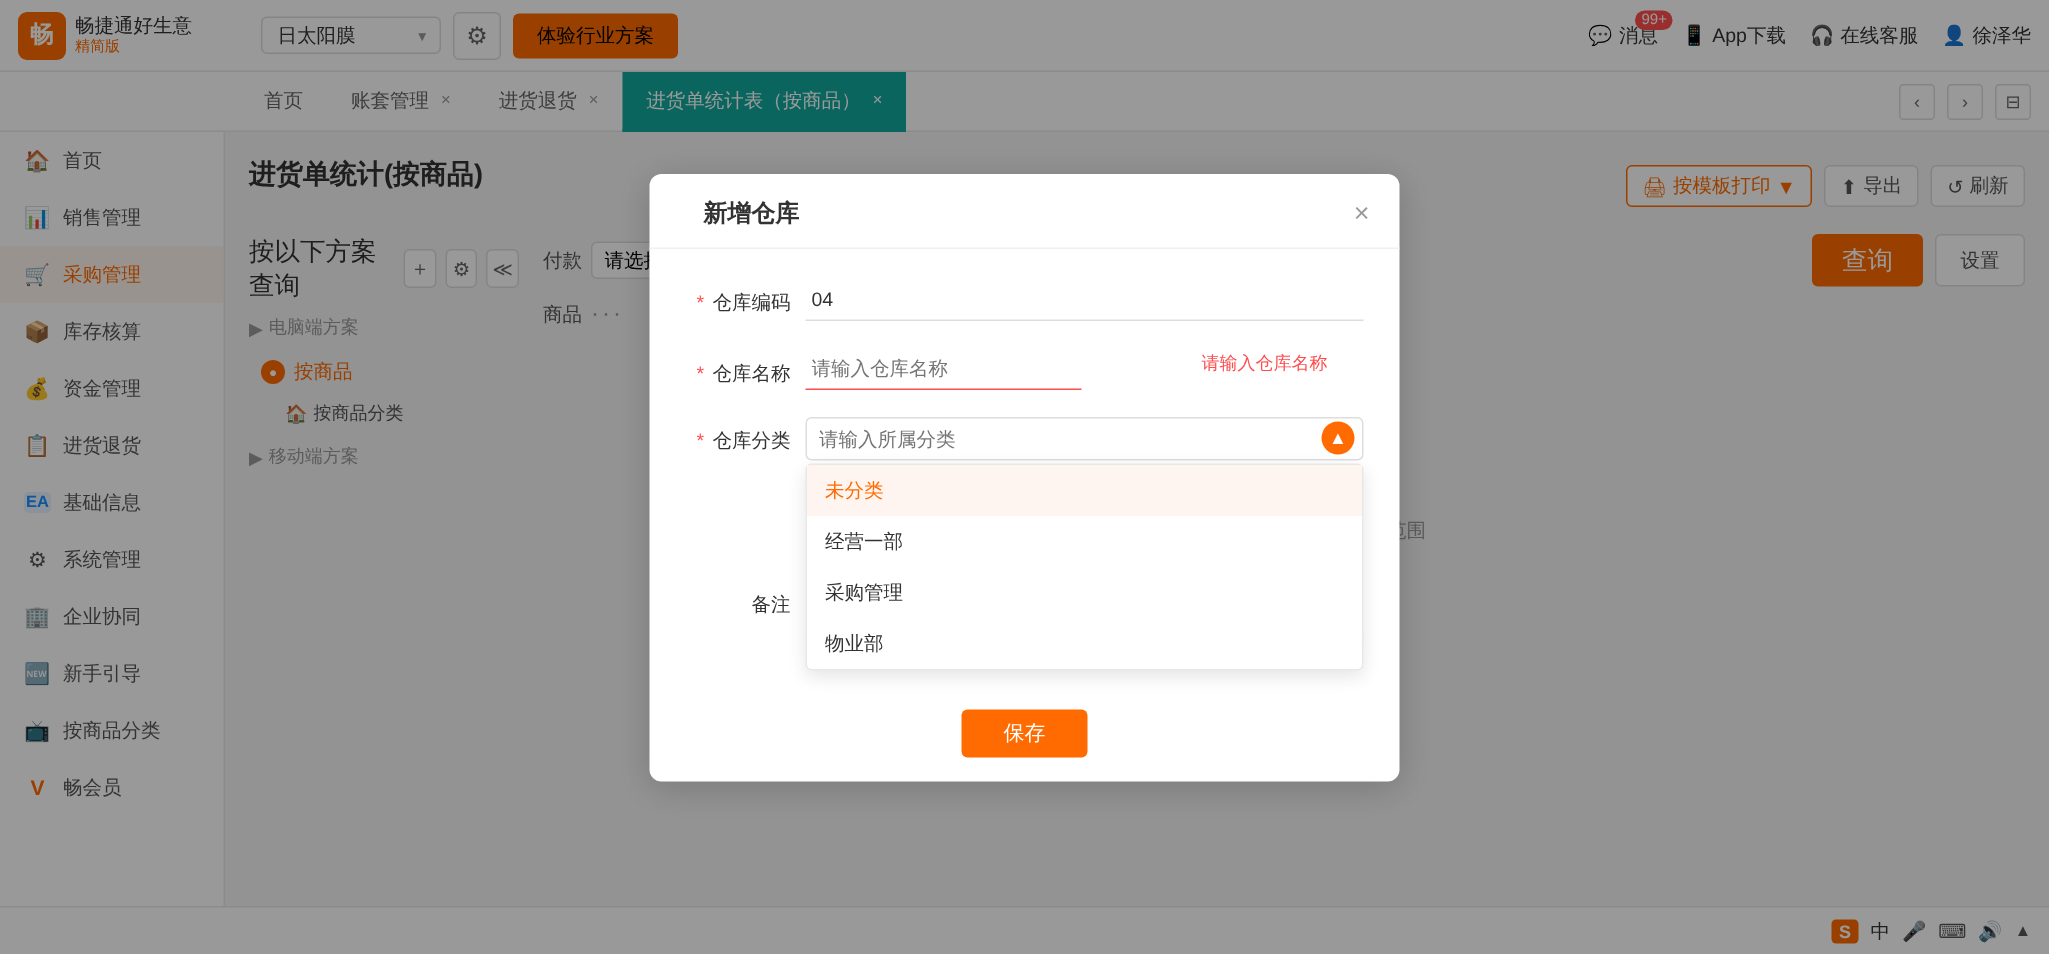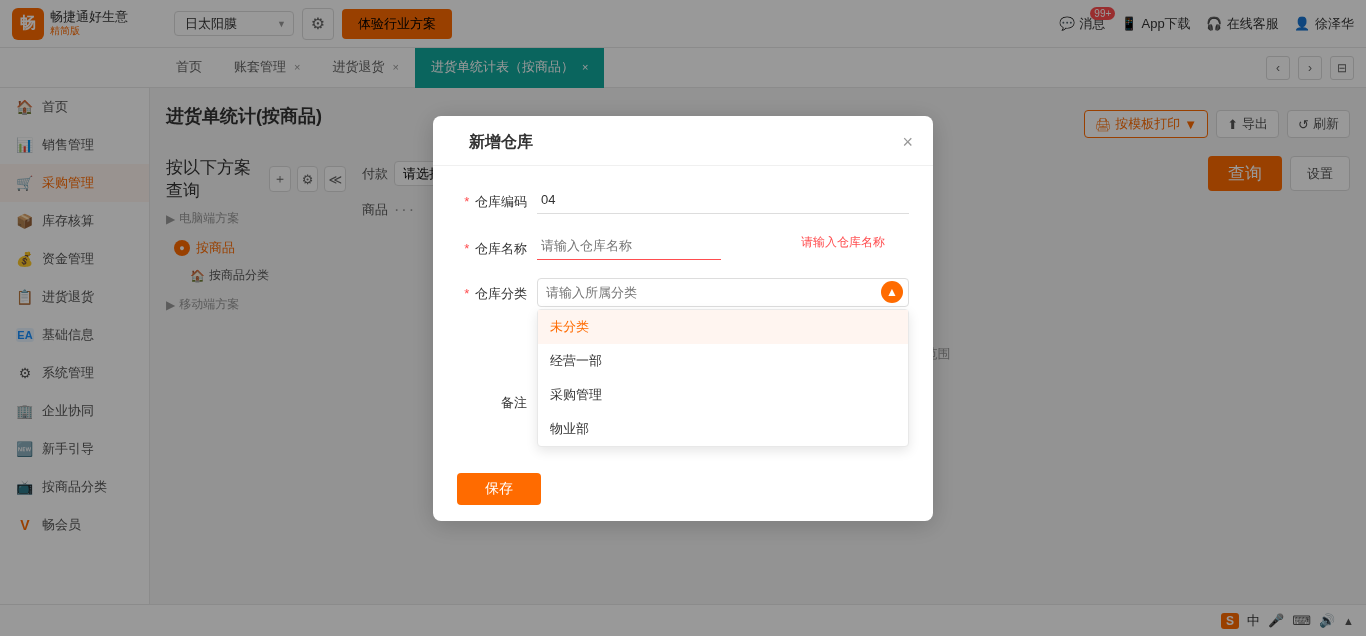--- a/index.html
+++ b/index.html
@@ -484,21 +484,21 @@
       font-size: 13px;
       outline: none;
       color: #333;
       resize: none;
       height: 40px;
       background: transparent;
     }
     .dialog-footer {
       padding: 12px 24px 16px;
       display: flex;
-      justify-content: flex-start;
+      justify-content: center;
       gap: 10px;
     }
     .save-btn {
       background: #ff6b00;
       color: white;
       border: none;
       border-radius: 4px;
       padding: 7px 28px;
       font-size: 14px;
       cursor: pointer;

